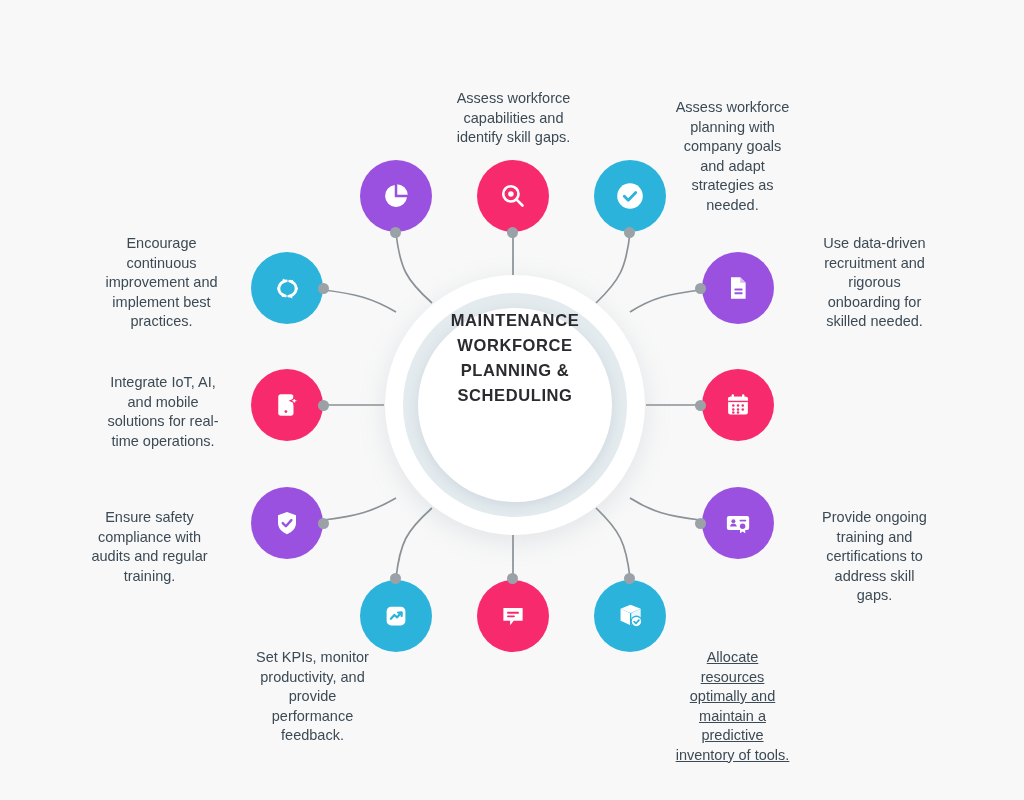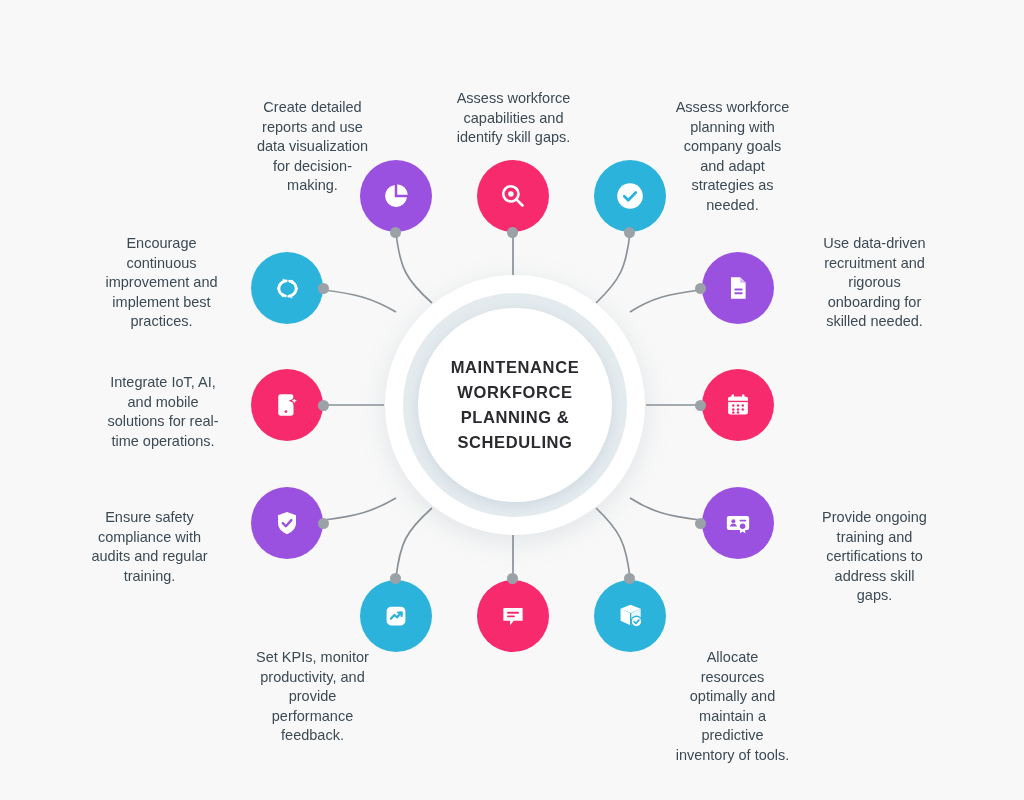--- a/index.html
+++ b/index.html
@@ -27,21 +27,21 @@
   }
   .hub-ring{
     position:absolute;left:18px;top:18px;
     width:224px;height:224px;border-radius:50%;
     background:#E4EBEF;
   }
   .hub-core{
     position:absolute;left:33px;top:33px;
     width:194px;height:194px;border-radius:50%;
     background:#FFFFFF;
-    display:flex;align-items:center;justify-content:center;
+    display:flex;justify-content:center;
     box-shadow:0 3px 12px rgba(150,168,182,.28);
   }
   .hub-title{
     text-align:center;
     font-size:16.5px;
     line-height:25px;
     letter-spacing:.6px;
     font-weight:bold;
     color:#2B2B2F;
     white-space:pre-line;
@@ -123,25 +123,20 @@
 
   <div class="node" style="left:360px;top:160px;background:#9B51E0;">
     <span>
       <svg width="30" height="30" viewBox="0 0 24 24" fill="#fff">
         <path d="M11 3.2A8.8 8.8 0 1 0 20.8 13H11z"></path>
         <path d="M13 2.6V11h8.4A8.8 8.8 0 0 0 13 2.6z"></path>
       </svg>
     </span>
   </div>
   <div class="nub" style="left:390px;top:227px;"></div>
-  <div class="cap" style="left:235px;top:98px;width:155px;">Create detailed
-reports and use
-data visualization
-for decision-
-making.</div>
 
   <div class="node" style="left:477px;top:160px;background:#F72A6E;">
     <span>
       <svg width="30" height="30" viewBox="0 0 24 24" fill="none" stroke="#fff" stroke-width="2.1" stroke-linecap="round">
         <circle cx="10.3" cy="10.3" r="6.1"></circle>
         <circle cx="10.3" cy="10.3" r="2.2" fill="#fff" stroke="none"></circle>
         <line x1="14.9" y1="14.9" x2="19.6" y2="19.6"></line>
       </svg>
     </span>
   </div>
@@ -233,21 +228,21 @@
         <path d="M11.6 9.3v9.2l-7.3-3.3V6z" fill="#fff"></path>
         <path d="M12.6 9.3v9.2l7.3-3.3V6z" fill="#eaf7fc"></path>
         <path d="M4.3 6L12 2.9 19.9 6 12 9.3z" fill="#fff"></path>
         <circle cx="16.6" cy="15.9" r="4.6" fill="#2BB3DC"></circle>
         <circle cx="16.6" cy="15.9" r="3.6" fill="#fff"></circle>
         <path d="M14.8 16l1.4 1.4 2.3-2.6" fill="none" stroke="#2BB3DC" stroke-width="1.4" stroke-linecap="round" stroke-linejoin="round"></path>
       </svg>
     </span>
   </div>
   <div class="nub" style="left:624px;top:573px;"></div>
-  <div class="cap" style="left:655px;top:648px;width:155px;">Allocate
+  <div class="cap" style="left:655px;top:648px;width:155px;text-decoration:underline;">Allocate
 resources
 optimally and
 maintain a
 predictive
 inventory of tools.</div>
 
   <div class="node" style="left:477px;top:580px;background:#F72A6E;">
     <span>
       <svg width="30" height="30" viewBox="0 0 24 24">
         <path d="M4.3 5.5h15.4v10.2h-7.1l-2.9 3.6v-3.6H4.3z" fill="#fff"></path>

